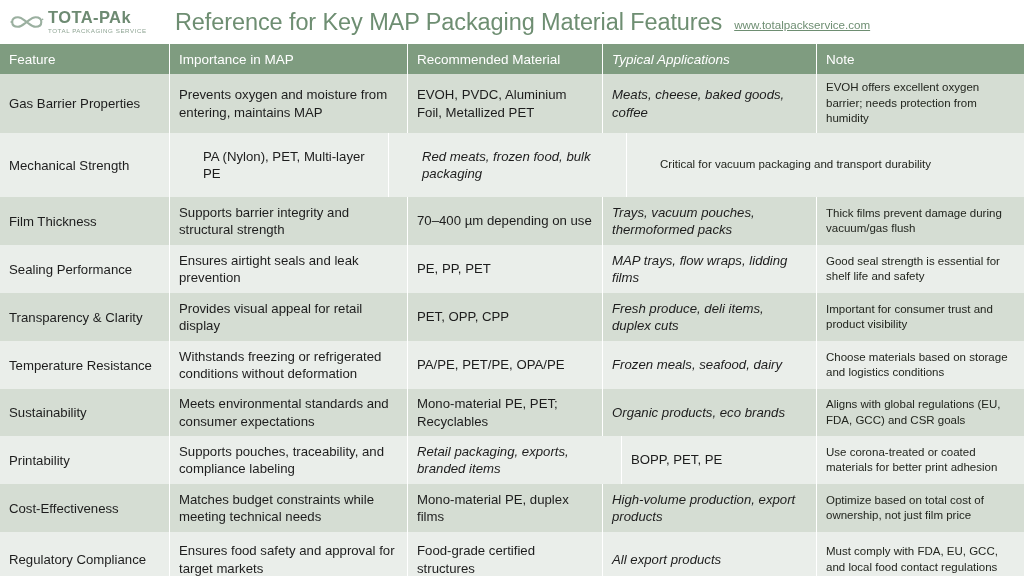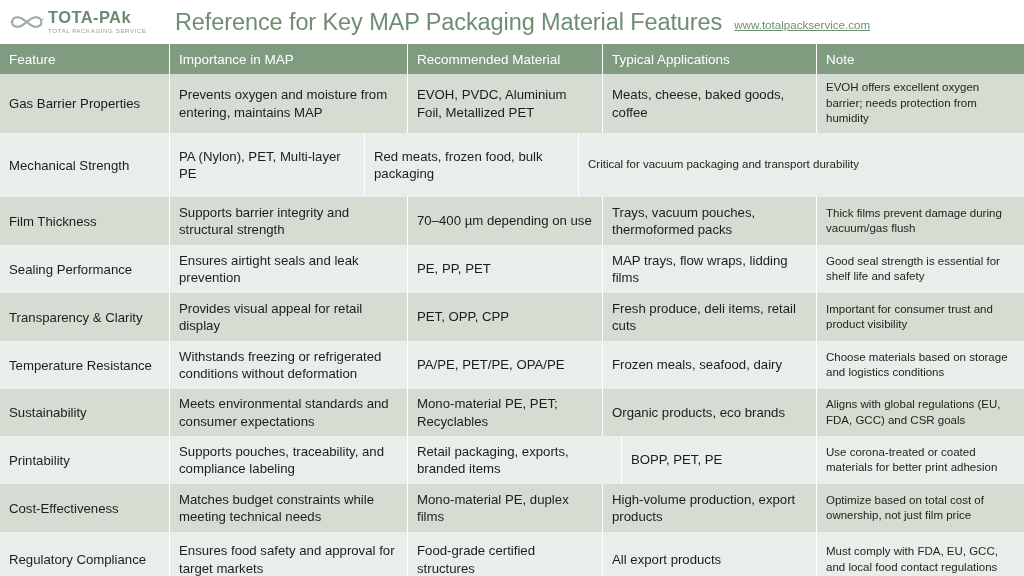--- a/index.html
+++ b/index.html
@@ -120,31 +120,31 @@
     display: flex;
     align-items: center;
     border-right: 1px solid #ffffff;
     overflow: hidden;
   }
   .cell:last-child { border-right: none; }
 
   .c0 { flex: 0 0 170px; }
   .c1 { flex: 0 0 238px; }
   .c2 { flex: 0 0 195px; }
-  .c3 { flex: 0 0 214px; }
+  .c3 { flex: 0 0 214px; font-style: italic; }
   .c4 { flex: 1 1 auto; }
 
   .body-row .c0 { font-size: 13.2px; color: #1d1d1d; }
   .body-row .c1,
   .body-row .c2,
   .body-row .c3 { font-size: 13.2px; color: #1d1d1d; line-height: 1.32; }
   .body-row .c4 { font-size: 11.5px; color: #23261f; line-height: 1.34; }
 
   .r0 { height: 59px; }
-  .r1 { height: 64px; }
+  .r1 { height: 64px; gap: 24px; }
   .r2 { height: 48px; }
   .r3 { height: 48px; }
   .r4 { height: 48px; }
   .r5 { height: 48px; }
   .r6 { height: 40px; }
   .r7 { height: 48px; }
   .r8 { height: 48px; }
   .r9 { height: 55px; }
 </style>
 </head>
@@ -211,21 +211,21 @@
       <div class="cell c1">Ensures airtight seals and leak prevention</div>
       <div class="cell c2">PE, PP, PET</div>
       <div class="cell c3">MAP trays, flow wraps, lidding films</div>
       <div class="cell c4">Good seal strength is essential for shelf life and safety</div>
     </div>
 
     <div class="row body-row odd r4">
       <div class="cell c0">Transparency &amp; Clarity</div>
       <div class="cell c1">Provides visual appeal for retail display</div>
       <div class="cell c2">PET, OPP, CPP</div>
-      <div class="cell c3">Fresh produce, deli items, retail cuts</div>
+      <div class="cell c3">Fresh produce, deli items, duplex cuts</div>
       <div class="cell c4">Important for consumer trust and product visibility</div>
     </div>
 
     <div class="row body-row even r5">
       <div class="cell c0">Temperature Resistance</div>
       <div class="cell c1">Withstands freezing or refrigerated conditions without deformation</div>
       <div class="cell c2">PA/PE, PET/PE, OPA/PE</div>
       <div class="cell c3">Frozen meals, seafood, dairy</div>
       <div class="cell c4">Choose materials based on storage and logistics conditions</div>
     </div>

